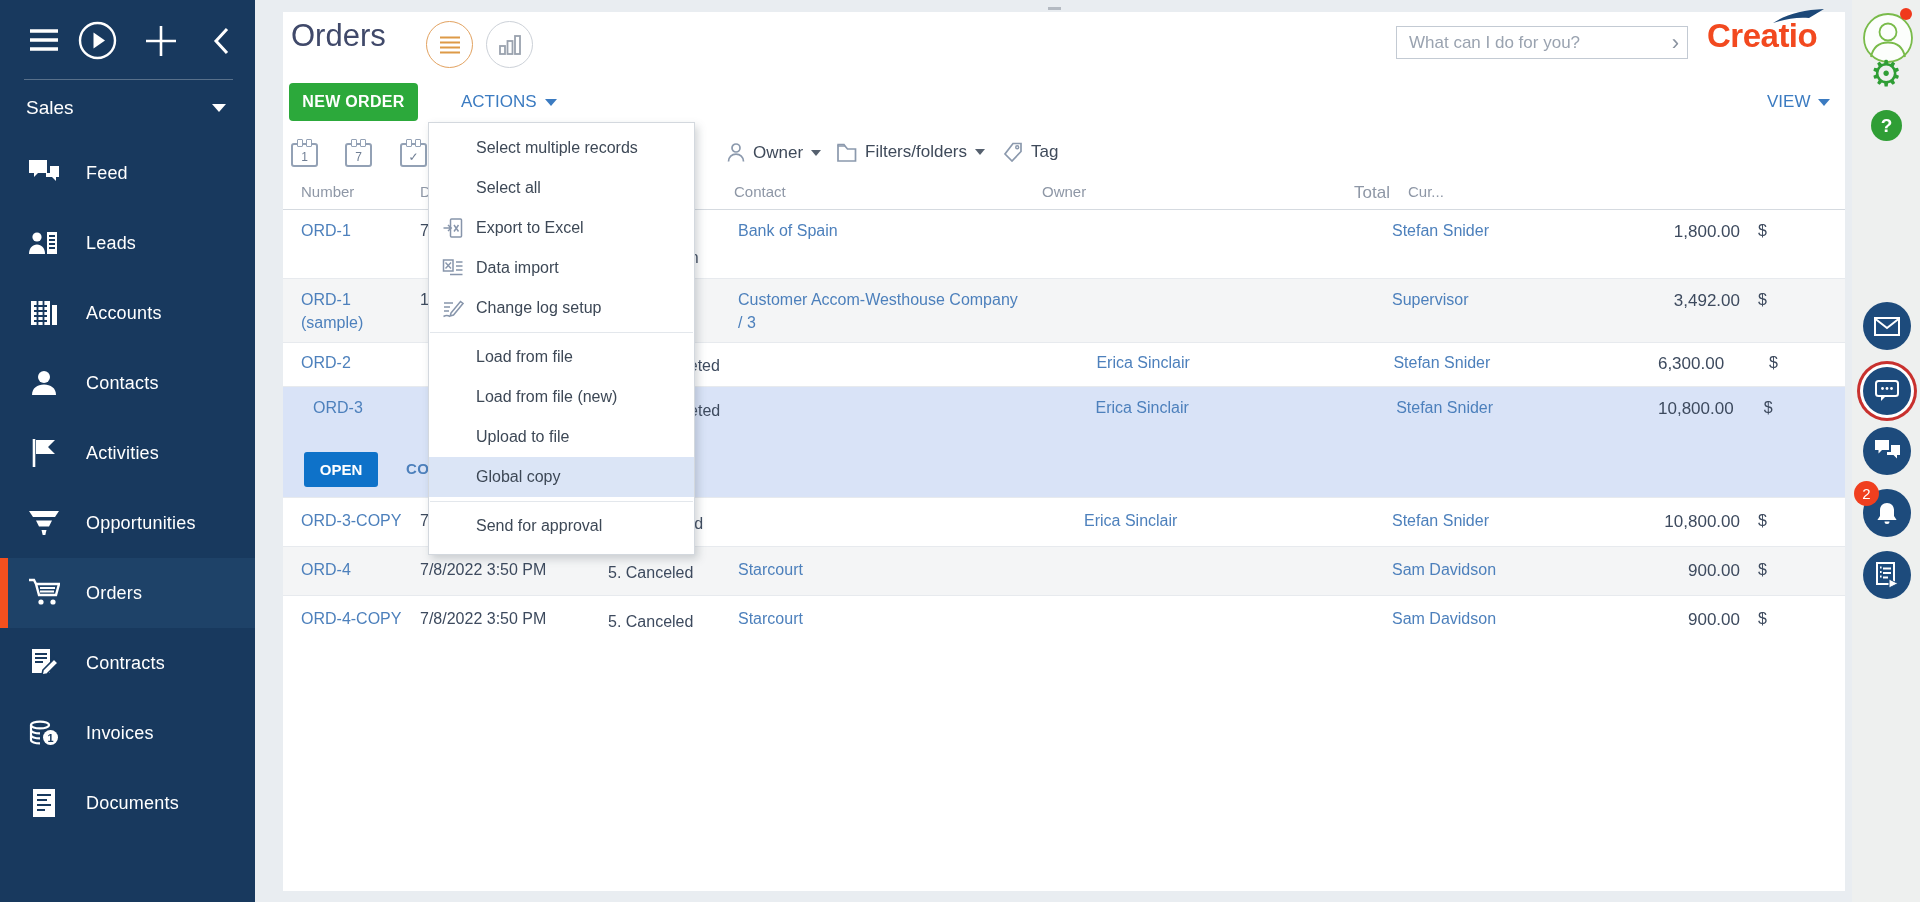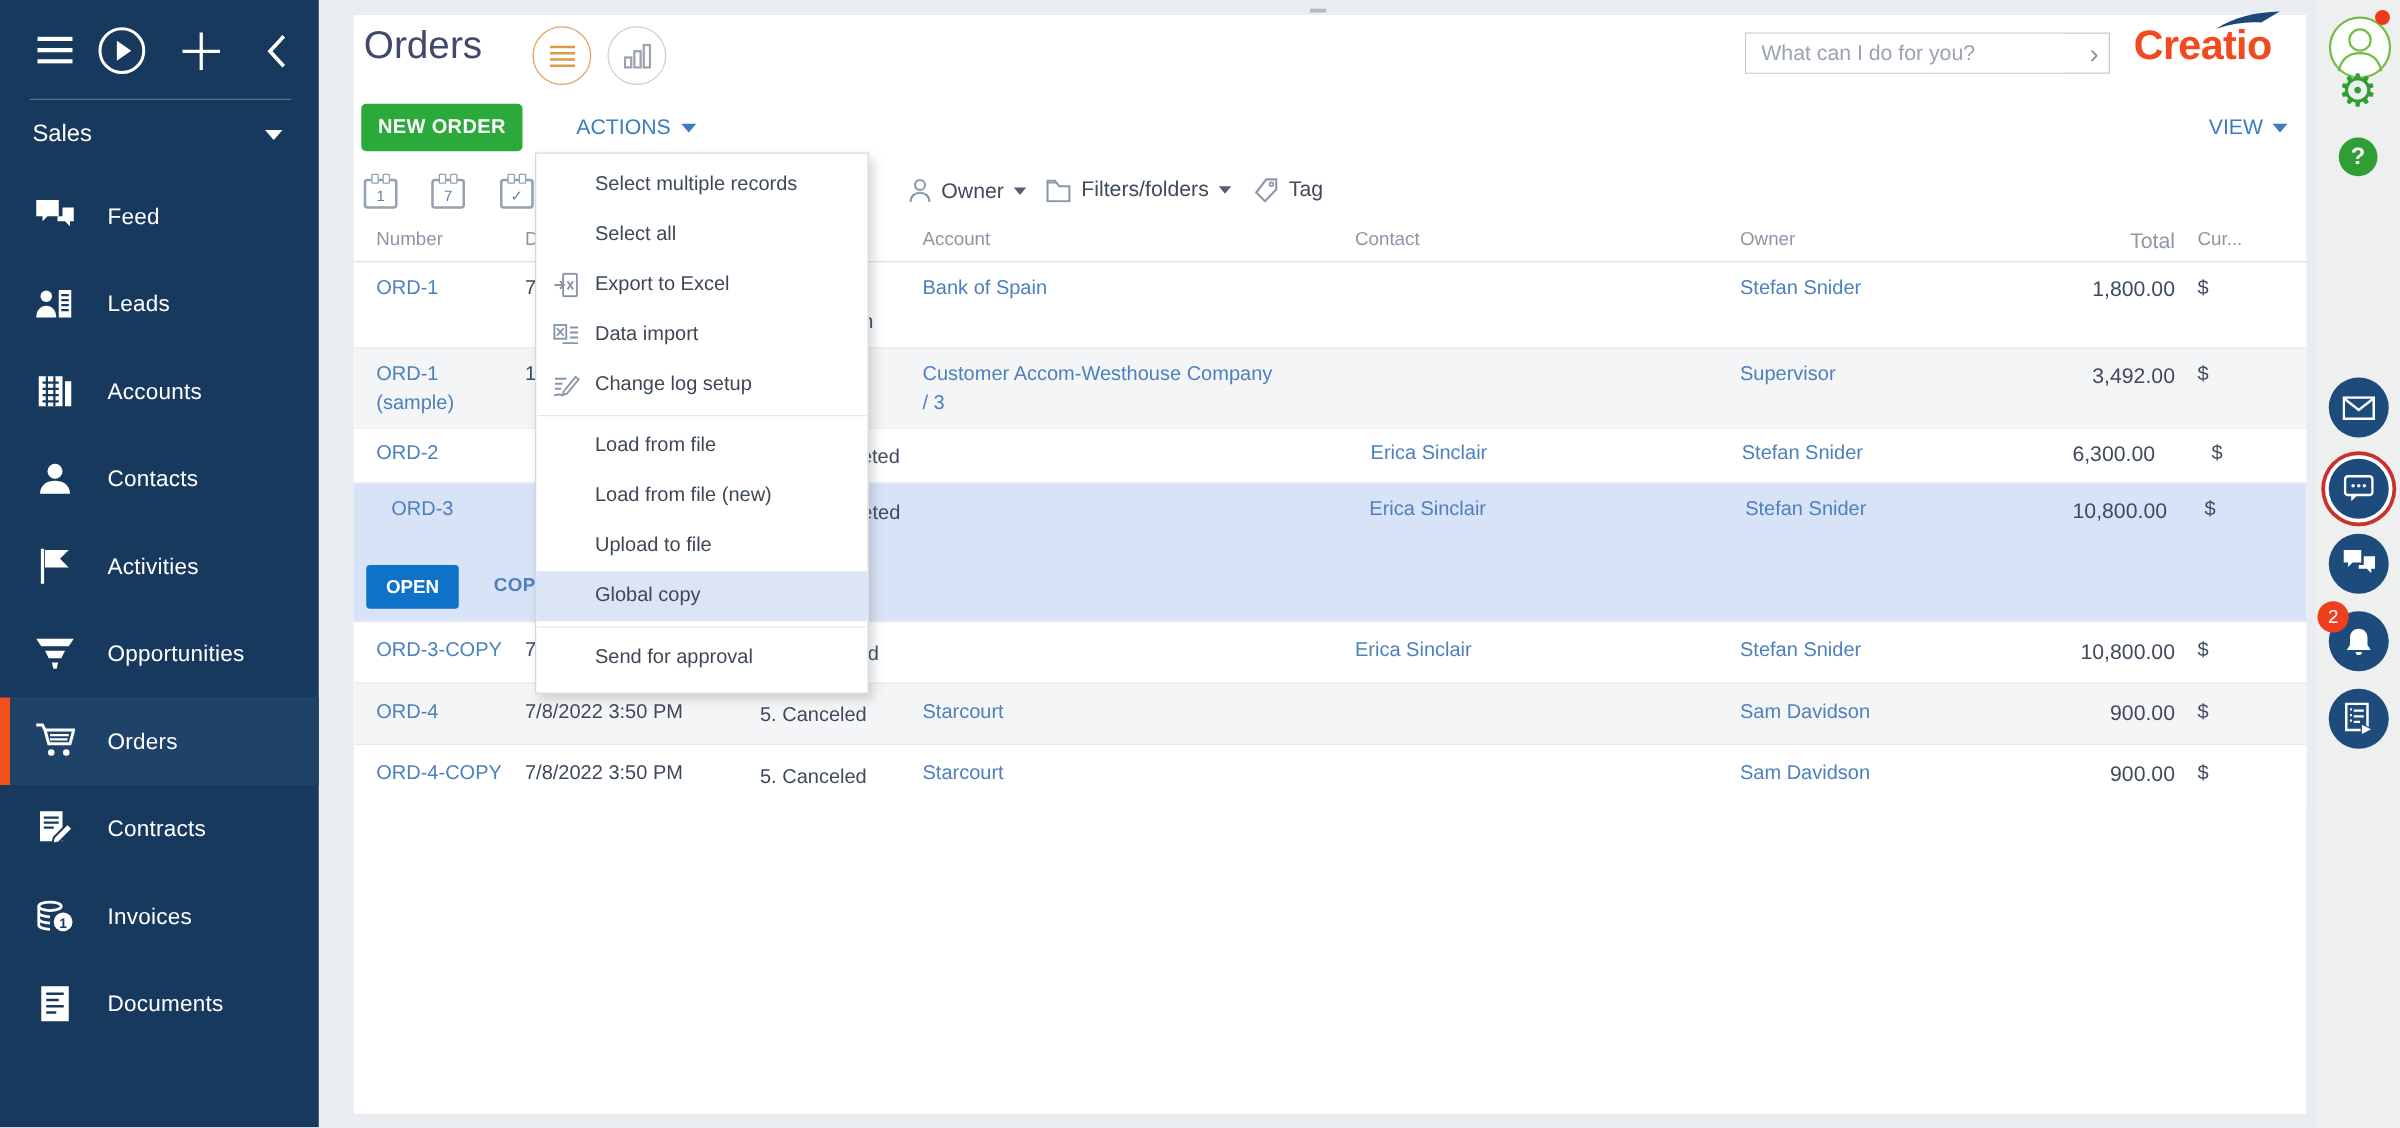--- a/index.html
+++ b/index.html
@@ -67,21 +67,21 @@
   .r3 .cell { padding-top:11px; }
   .r4 { height:111px; background:#d9e3f7; }
   .r4 .cell { padding-top:12px;margin-left:12px; }
   .r5 { height:49px; background:#fff; }
   .r6 { height:49px; background:#f4f5f6; }
   .r7 { height:49px; background:#fff; }
   a.lnk { color:#4d80bc; text-decoration:none; cursor:pointer; }
   .line2 { margin-top:5px; }
   .c-status span { display:inline-block; max-width:106px; line-height:24px; }
   .c-total { font-size:17px; }
-  .r4-actions { position:absolute; left:4px; top:62px; width:1254px; height:49px; }
+  .r4-actions { position:absolute; left:15px; top:62px; width:1254px; height:49px; }
   .btn-open { position:absolute; left:6px; top:3px; width:74px; height:35px; background:#0e72c9; border:none; border-radius:3px; color:#fff; font-weight:bold; font-size:15px; font-family:"Liberation Sans",sans-serif; cursor:pointer; }
   .lnk-copy { position:absolute; left:108px; top:11px; color:#4d80bc; font-size:15px; font-weight:bold; letter-spacing:0.4px; cursor:pointer; }
   .sort-caret { margin-top:4px; }
 
   
   .menu { position:absolute; left:428px; top:122px; width:267px; background:#fff; border:1px solid #d3d8de; box-shadow:3px 4px 8px rgba(80,90,100,0.25); z-index:50; padding:5px 0 8px 0;text-align:center; }
   .mi { position:relative; height:40px; display:flex; align-items:center; padding-left:47px; font-size:16px; color:#3d4856; cursor:pointer; }
   .mi.hl { background:#dbe5f6; }
   .mi .mic { position:absolute; left:13px; top:10px; width:22px; height:20px; }
   .msep { height:1px; background:#e3e7ec; margin:4px 1px; }
@@ -329,21 +329,20 @@
     <div class="tbl">
       <div class="trow thead">
         <div class="c-num">
           <span>Number</span>
           <svg class="sort-caret" width="14" height="8" viewBox="0 0 14 8">
               <path d="M1.5 7 L7 1.5 L12.5 7" stroke="#4d80bc" stroke-width="2.2" fill="none"></path>
             </svg>
         </div>
         <div class="c-date">Date</div>
         <div class="c-status"></div>
-        <div class="c-acct">Account</div>
         <div class="c-contact">Contact</div>
         <div class="c-owner">Owner</div>
         <div class="c-total">Total</div>
         <div class="c-cur">Cur...</div>
       </div>
 
       <div class="trow r r1">
         <div class="c-num cell"><a class="lnk">ORD-1</a></div>
         <div class="c-date cell">7/</div>
         <div class="c-status cell"><span>2. Confirmation</span></div>

